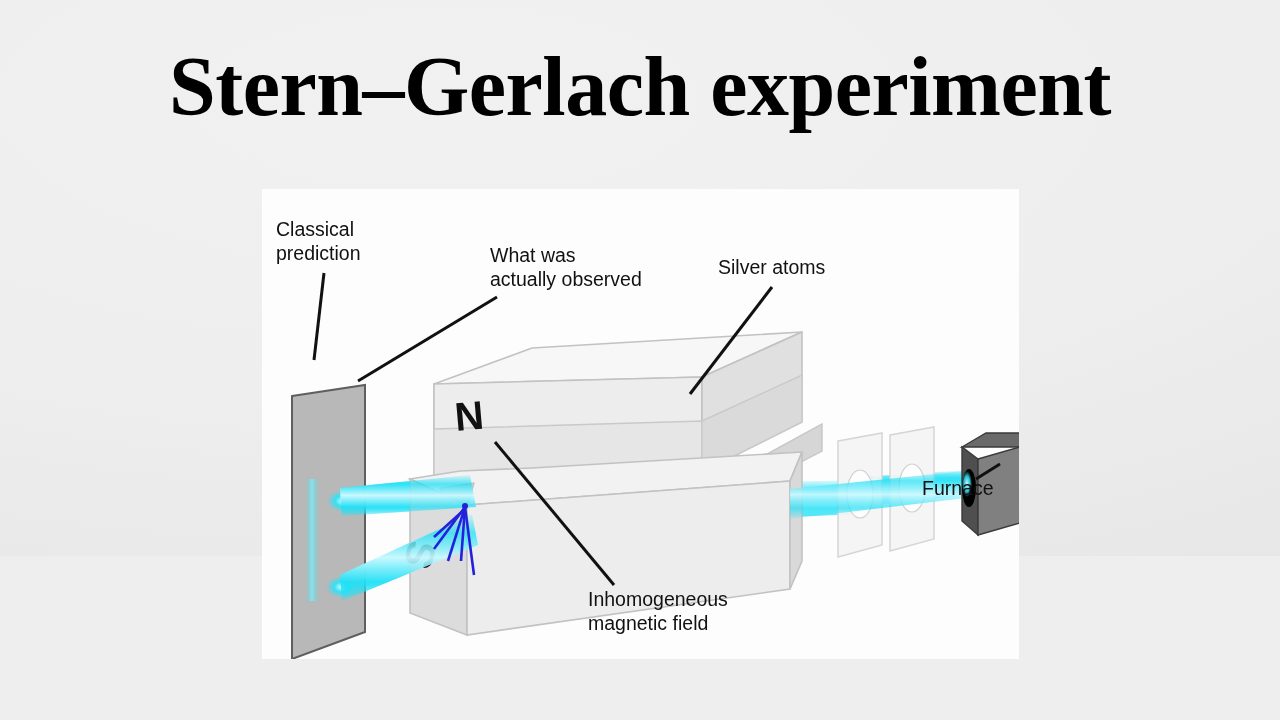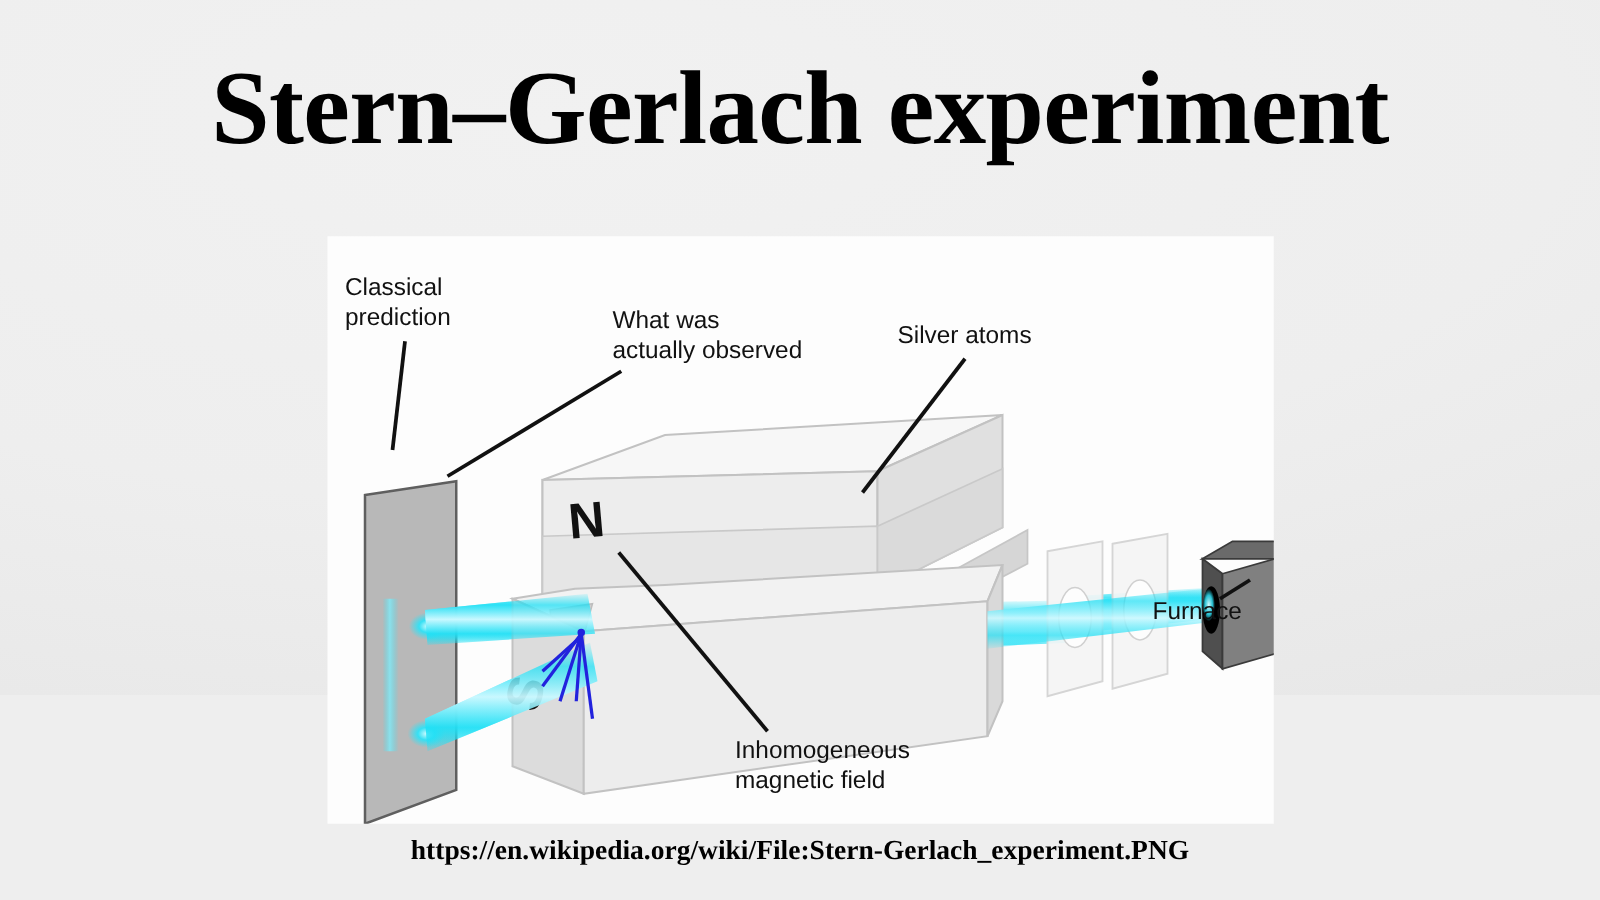--- a/index.html
+++ b/index.html
@@ -228,15 +228,14 @@
       </g>
 
       <g>
         <line x1="352" y1="396" x2="233" y2="253" stroke="#111111" stroke-width="3" marker-end="url(#arrowBlack)"></line>
         <text class="dlabel" x="326" y="417">Inhomogeneous</text>
         <text class="dlabel" x="326" y="441">magnetic field</text>
       </g>
     </svg>
   </div>
 
-  <div id="source-caption">https://en.wikipedia.org/wiki/File:Stern-Gerlach_experiment.PNG</div>
 
 </div>
 
 </body></html>

